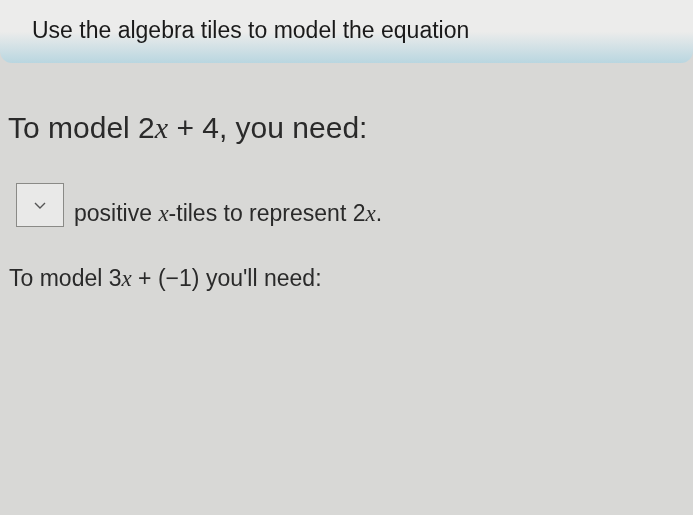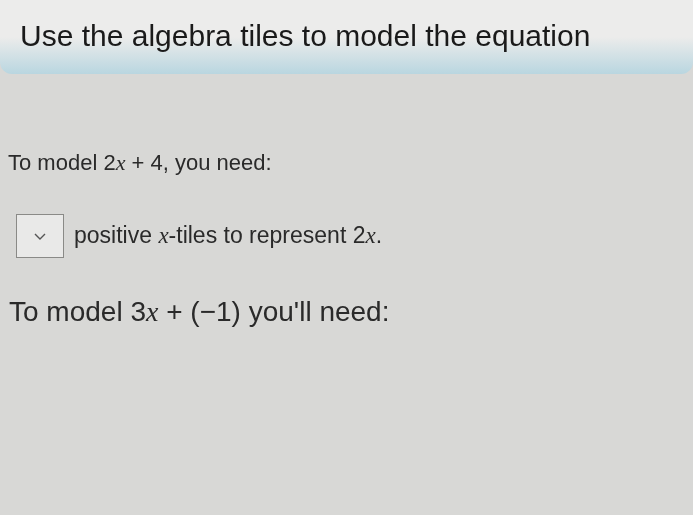--- a/index.html
+++ b/index.html
@@ -10,38 +10,38 @@
     body {
       width: 693px;
       height: 515px;
       font-family: Arial, Helvetica, sans-serif;
       background: #d8d8d6;
       color: #2a2a2a;
       overflow: hidden;
     }
     .instruction-box {
       background: linear-gradient(180deg, #ececeb 0%, #ececeb 50%, #b9d6e0 100%);
-      padding: 14px 18px 16px 20px;
+      padding: 14px 18px 16px 32px;
       border-radius: 0 0 12px 12px;
-      font-size: 30px;
+      font-size: 23px;
       line-height: 1.45;
       color: #1a1a1a;
     }
     .content {
       padding: 0 18px 0 8px;
     }
     .prompt-line {
-      font-size: 22px;
-      margin-top: 76px;
+      font-size: 30px;
+      margin-top: 48px;
       margin-bottom: 38px;
       padding-left: 0;
     }
     .answer-row {
       display: flex;
-      align-items: center;
+      align-items: flex-end;
       margin-bottom: 38px;
       padding-left: 8px;
     }
     .dropdown {
       width: 48px;
       height: 44px;
       background: #e9e9e8;
       border: 1px solid #8a8a87;
       display: flex;
       align-items: center;
@@ -57,21 +57,21 @@
       font-size: 23px;
     }
     .math-italic {
       font-family: 'Times New Roman', Times, serif;
       font-style: italic;
     }
     .math {
       font-family: 'Times New Roman', Times, serif;
     }
     .prompt-line-bottom {
-      font-size: 28px;
+      font-size: 23px;
       margin-top: 36px;
       padding-left: 1px;
     }
   </style>
 </head>
 <body>
 
 <div class="instruction-box">
   <div>
     <span>Use the algebra tiles to model the equation</span>

